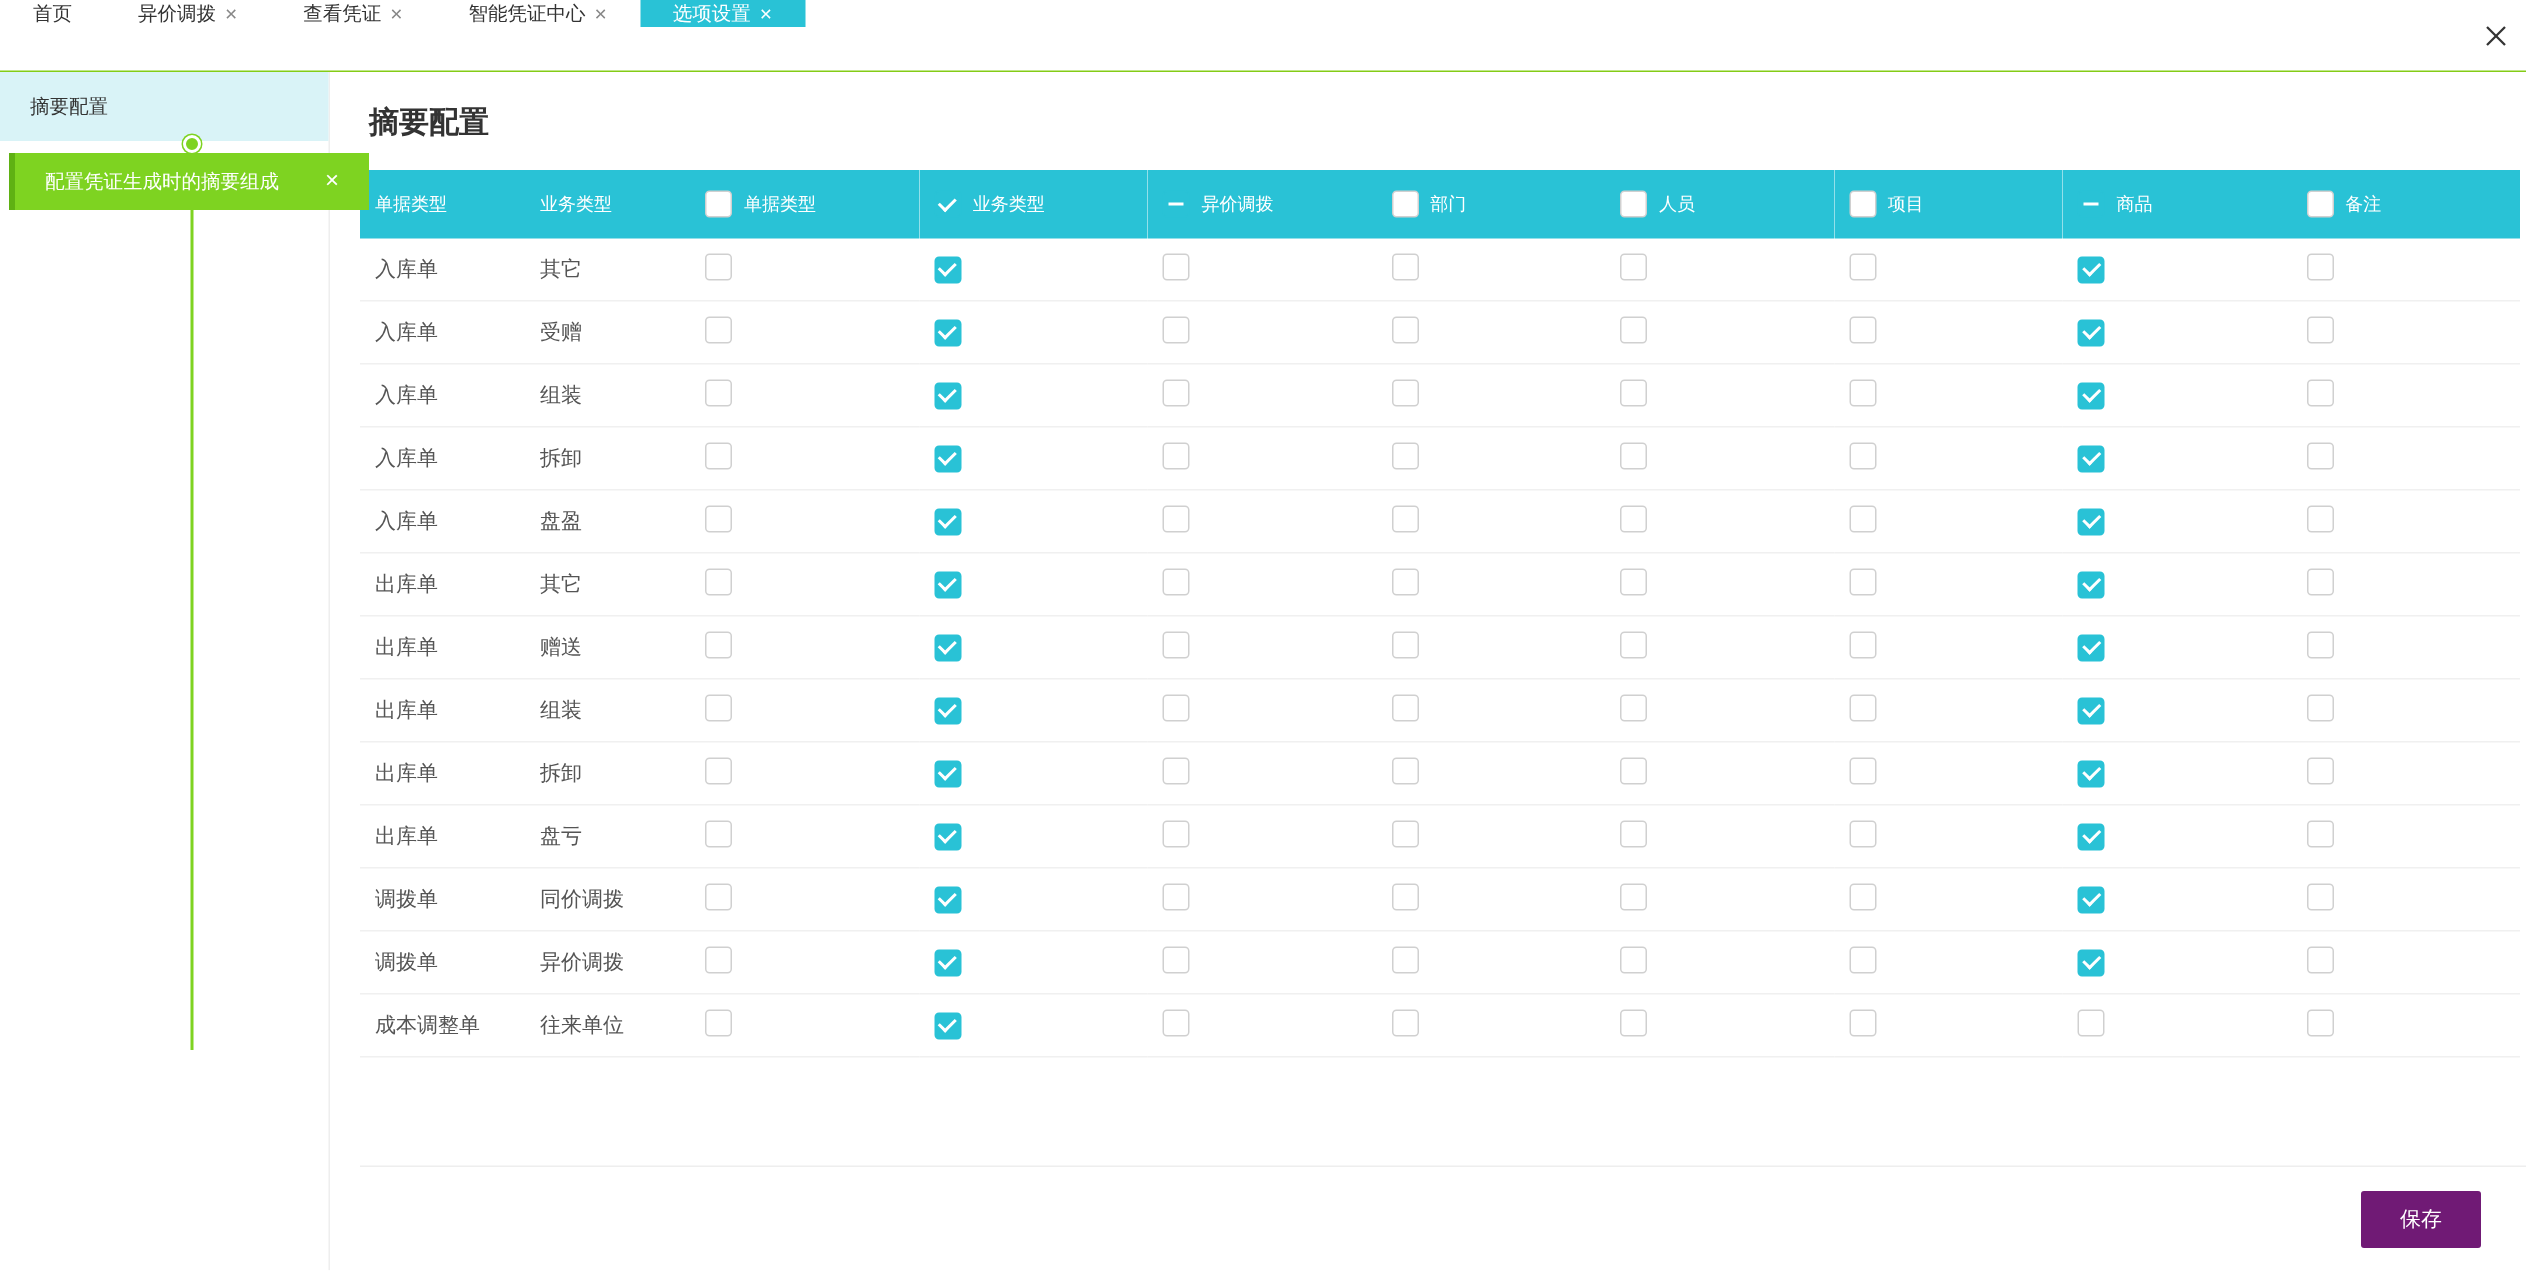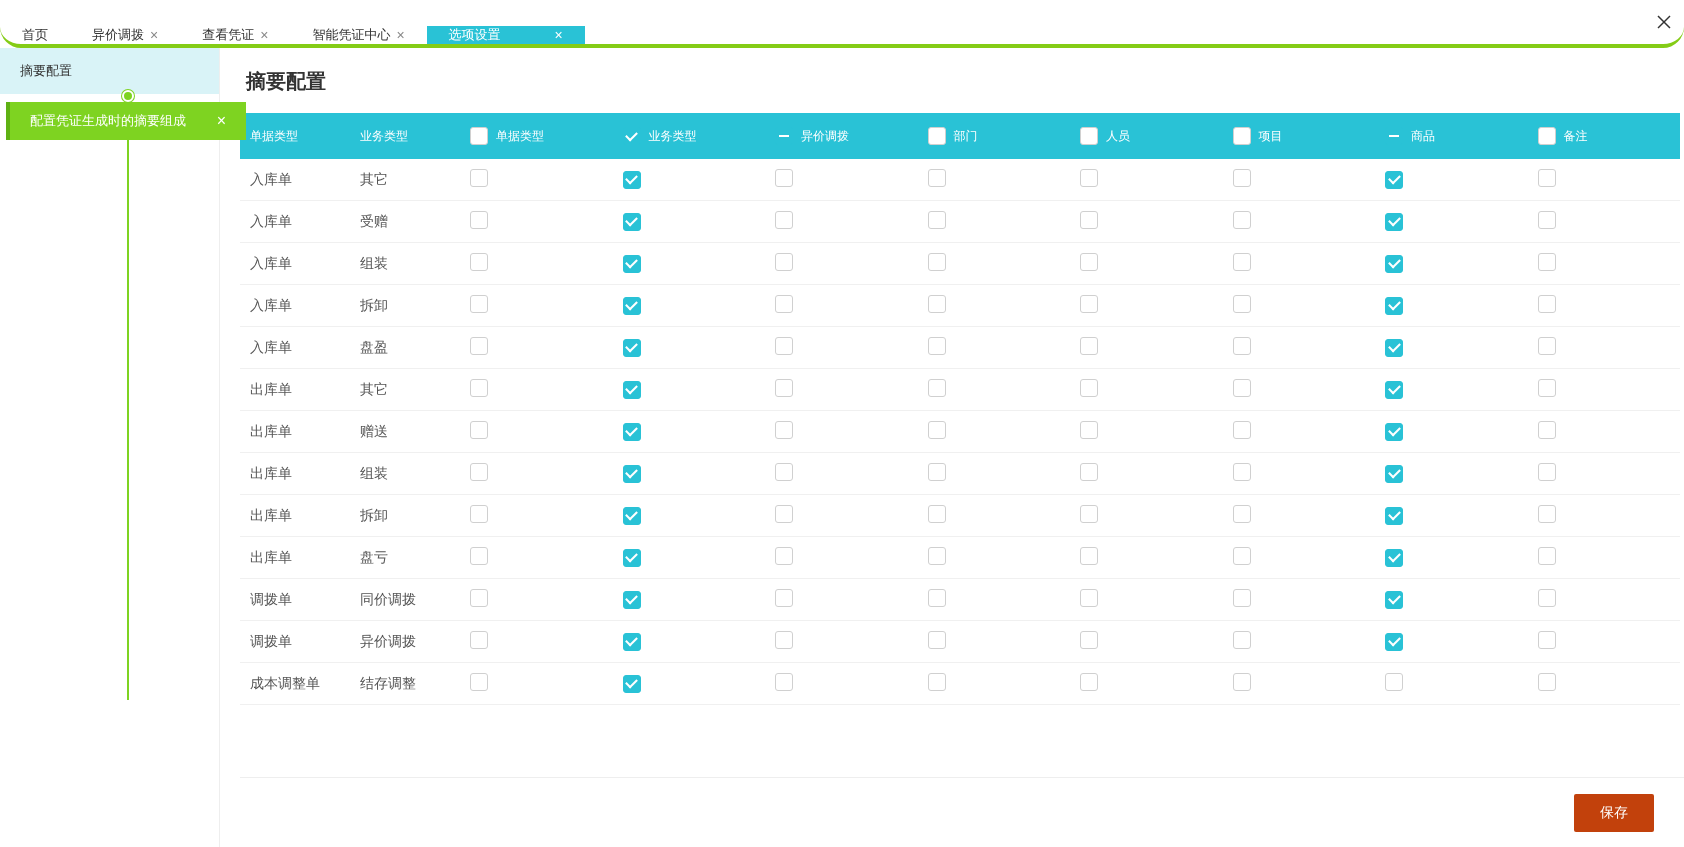--- a/index.html
+++ b/index.html
@@ -1,23 +1,23 @@
 <!DOCTYPE html>
 <html><head>
 <meta charset="utf-8">
 <style>
   * { box-sizing: border-box; margin: 0; padding: 0; }
   html, body { width: 100%; height: 100%; font-family: "Microsoft YaHei", Arial, sans-serif; font-size: 13px; color: #333; background: #fff; }
   body { display: flex; flex-direction: column; }
 
   
-  .tabs-bar { display: flex; align-items: flex-end; height: 48px; border-bottom: 4px solid #84cc16; position: relative; border-radius: 21px; }
+  .tabs-bar { display: flex; align-items: flex-start; height: 48px; border-bottom: 1px solid #84cc16; position: relative; }
   .tab { display: flex; align-items: center; padding: 0 22px; cursor: pointer; color: #333; }
   .tab .close { margin-left: 6px; color: #888; font-size: 14px; }
-  .tab.active { background: #29c2d6; color: #fff; gap: 48px; }
+  .tab.active { background: #29c2d6; color: #fff; }
   .tab.active .close { color: #fff; }
   .tabs-bar .close-all { position: absolute; right: 12px; top: 0; bottom: 0; display: flex; align-items: center; cursor: pointer; }
   .tabs-bar .close-all svg { width: 16px; height: 16px; }
 
   
   .main { flex: 1; display: flex; overflow: hidden; background: #fff; }
 
   
   .sidebar { width: 220px; background: #fff; border-right: 1px solid #eee; position: relative; }
   .sidebar-tab { background: #d9f3f7; padding: 14px 20px; font-size: 13px; color: #333; }
@@ -50,21 +50,21 @@
 
   
   .cb { display: inline-flex; width: 18px; height: 18px; border: 1px solid #d0d0d0; border-radius: 3px; background: #fff; align-items: center; justify-content: center; cursor: pointer; }
   .cb.checked { background: #29c2d6; border-color: #29c2d6; }
   .cb.checked::after { content: ""; width: 5px; height: 9px; border: solid #fff; border-width: 0 2px 2px 0; transform: rotate(45deg) translate(-1px,-1px); }
   .cb.indeterminate { background: #29c2d6; border-color: #29c2d6; }
   .cb.indeterminate::after { content: ""; width: 10px; height: 2px; background: #fff; }
 
   
   .footer { height: 70px; display: flex; align-items: center; justify-content: flex-end; padding-right: 30px; border-top: 1px solid #eee; }
-  .save-btn { background: #c2410c; color: #fff; border: none; padding: 10px 26px; font-size: 14px; border-radius: 2px; cursor: pointer; }
+  .save-btn { background: #701a75; color: #fff; border: none; padding: 10px 26px; font-size: 14px; border-radius: 2px; cursor: pointer; }
 </style>
 </head>
 <body>
 
 <div class="tabs-bar" id="tabs-bar">
   <div class="tab">
       <span>首页</span>
     </div>
     <div class="tab">
       <span>异价调拨</span>
@@ -317,21 +317,21 @@
               <td class="cbcell"><span class="cb checked"></span></td>
               <td class="cbcell"><span class="cb"></span></td>
               <td class="cbcell"><span class="cb"></span></td>
               <td class="cbcell"><span class="cb"></span></td>
               <td class="cbcell"><span class="cb"></span></td>
               <td class="cbcell"><span class="cb checked"></span></td>
               <td class="cbcell"><span class="cb"></span></td>
             </tr>
             <tr>
               <td>成本调整单</td>
-              <td>结存调整</td>
+              <td>往来单位</td>
               <td class="cbcell"><span class="cb"></span></td>
               <td class="cbcell"><span class="cb checked"></span></td>
               <td class="cbcell"><span class="cb"></span></td>
               <td class="cbcell"><span class="cb"></span></td>
               <td class="cbcell"><span class="cb"></span></td>
               <td class="cbcell"><span class="cb"></span></td>
               <td class="cbcell"><span class="cb"></span></td>
               <td class="cbcell"><span class="cb"></span></td>
             </tr>
           </tbody>

